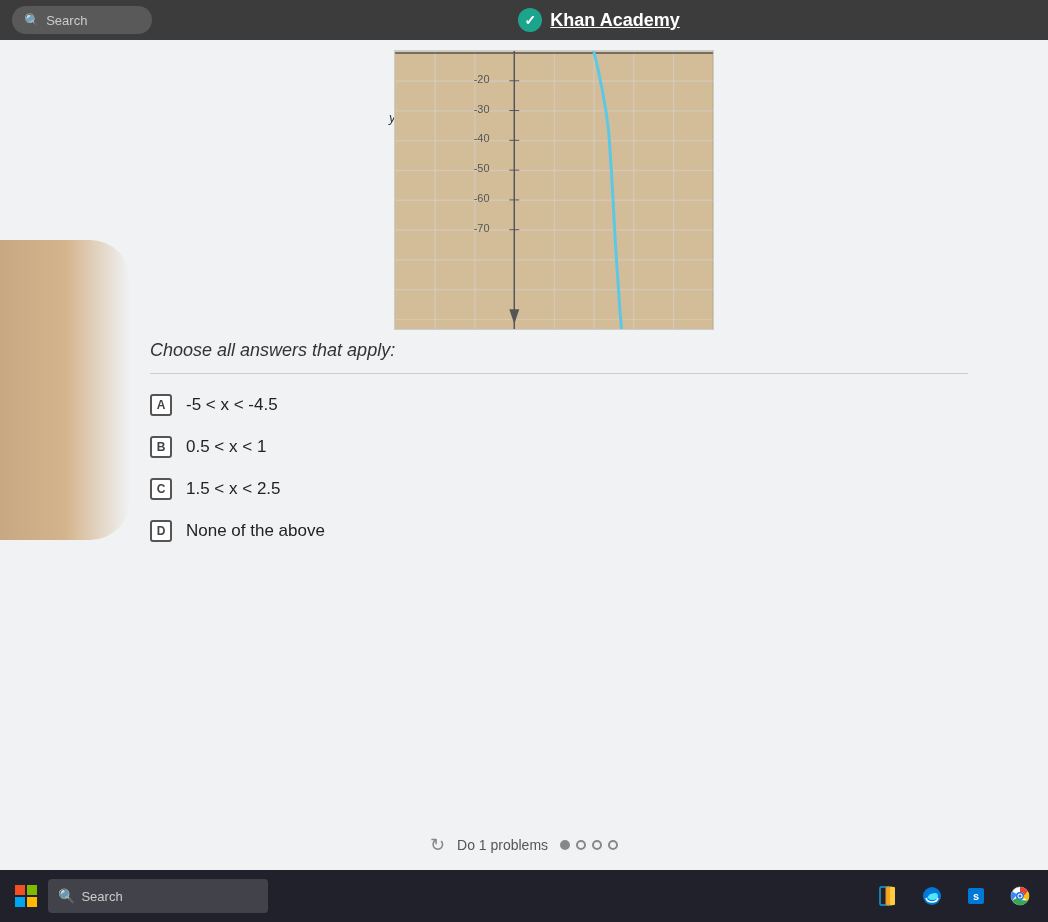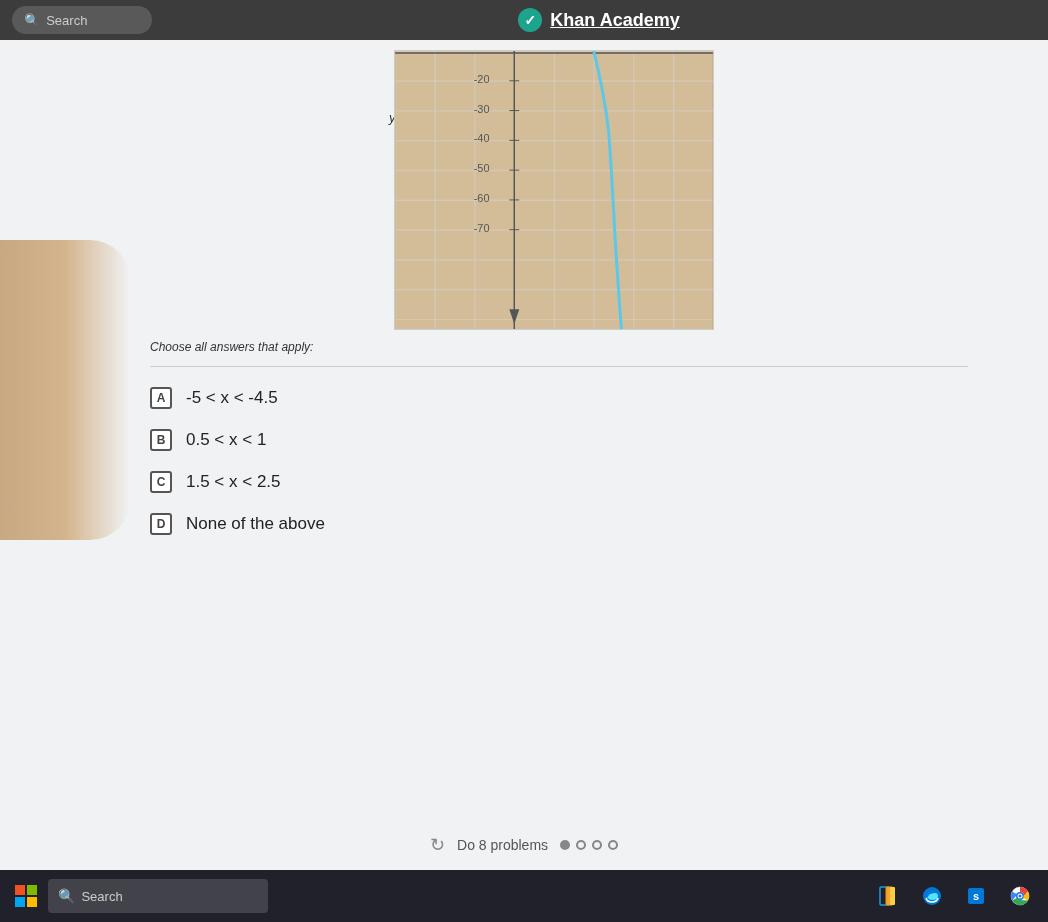--- a/index.html
+++ b/index.html
@@ -187,21 +187,21 @@
       height: 100%;
     }
 
     
     .question-area {
       padding: 10px 80px 10px 150px;
       flex: 1;
     }
 
     .instruction-text {
-      font-size: 12px;
+      font-size: 18px;
       color: #333;
       margin-bottom: 12px;
       font-style: italic;
     }
 
     .answer-divider {
       border: none;
       border-top: 1px solid #ccc;
       margin-bottom: 10px;
     }
@@ -408,21 +408,21 @@
       <div class="answer-option">
         <div class="answer-letter">
           <span>D</span>
         </div>
         <span class="answer-text">None of the above</span>
       </div>
     </div>
 
     <div class="progress-area">
       <span class="progress-icon">↻</span>
-      <span class="progress-label">Do 8 problems</span>
+      <span class="progress-label">Do 1 problems</span>
       <div class="progress-dots">
         <div class="dot filled"></div>
         <div class="dot"></div>
         <div class="dot"></div>
         <div class="dot"></div>
       </div>
     </div>
 
   </div>
 </div>

